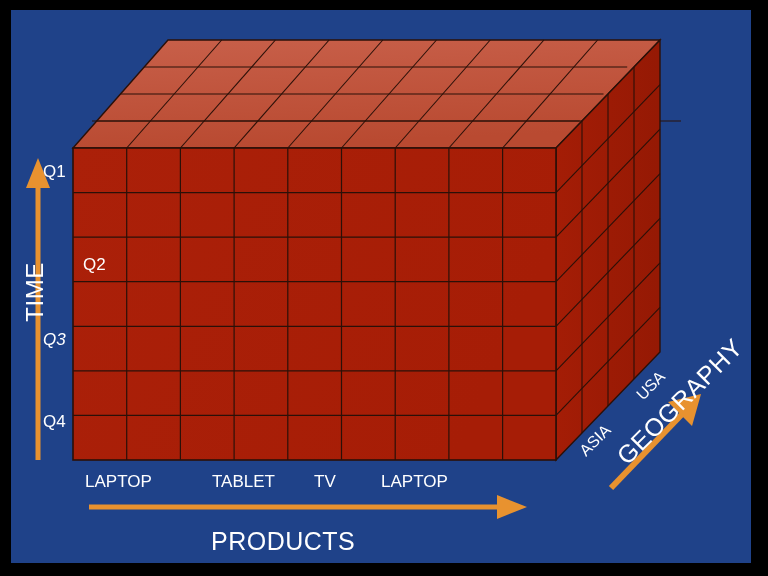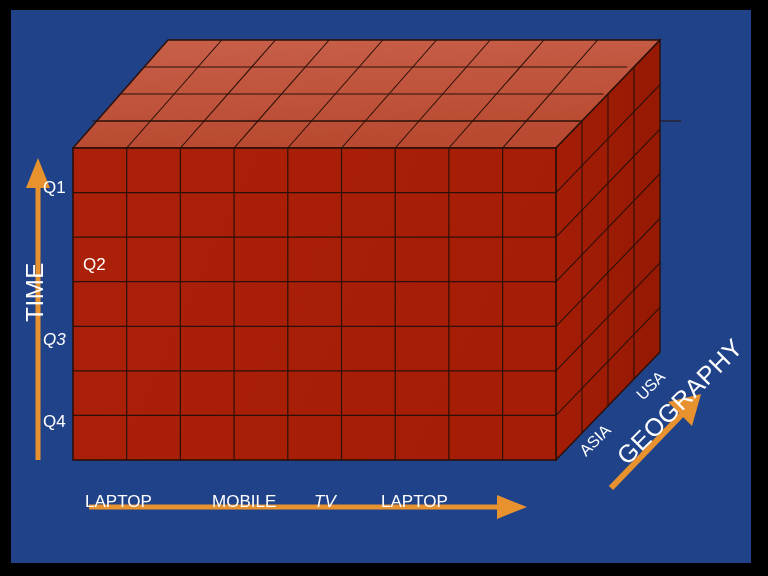--- a/index.html
+++ b/index.html
@@ -63,27 +63,27 @@
     top: 517px;
     font-size: 25px;
   }
   #geography-axis-title {
     left: 600px;
     top: 440px;
     font-size: 25px;
     transform: rotate(-45deg);
     transform-origin: left top;
   }
-  .prod-tick { top: 462px; margin-top: 20px; }
+  .prod-tick { top: 462px; }
   #prod-laptop { left: 74px; }
   #prod-mobile { left: 201px; }
-  #prod-tv     { left: 303px; font-style: italic; }
+  #prod-tv     { left: 303px; }
   #prod-tablet { left: 370px; }
   .time-tick { left: 32px; }
-  #time-q1 { top: 168px; }
+  #time-q1 { top: 152px; }
   #time-q2 { top: 245px; margin-left: 40px; }
   #time-q3 { top: 320px; font-style: italic; }
   #time-q4 { top: 402px; }
   #geo-asia {
     left: 565px;
     top: 437px;
     font-size: 16px;
     transform: rotate(-45deg);
     transform-origin: left top;
   }
@@ -204,24 +204,25 @@
     </svg>
 
     <div class="axis-label" id="time-axis-title">TIME</div>
 
     <div class="tick-label time-tick" id="time-q1">Q1</div>
     <div class="tick-label time-tick" id="time-q2">Q2</div>
     <div class="tick-label time-tick" id="time-q3">Q3</div>
     <div class="tick-label time-tick" id="time-q4">Q4</div>
 
     <div class="tick-label prod-tick" id="prod-laptop">LAPTOP</div>
-    <div class="tick-label prod-tick" id="prod-mobile">MOBILE</div>
+    <div class="tick-label prod-tick" id="prod-mobile">TABLET</div>
     <div class="tick-label prod-tick" id="prod-tv">TV</div>
     <div class="tick-label prod-tick" id="prod-tablet">LAPTOP</div>
 
+    <div class="axis-label" id="products-axis-title">PRODUCTS</div>
 
     <div class="tick-label" id="geo-asia">ASIA</div>
     <div class="tick-label" id="geo-usa">USA</div>
 
     <div class="axis-label" id="geography-axis-title">GEOGRAPHY</div>
 
   </div>
 </div>
 
 </body></html>

